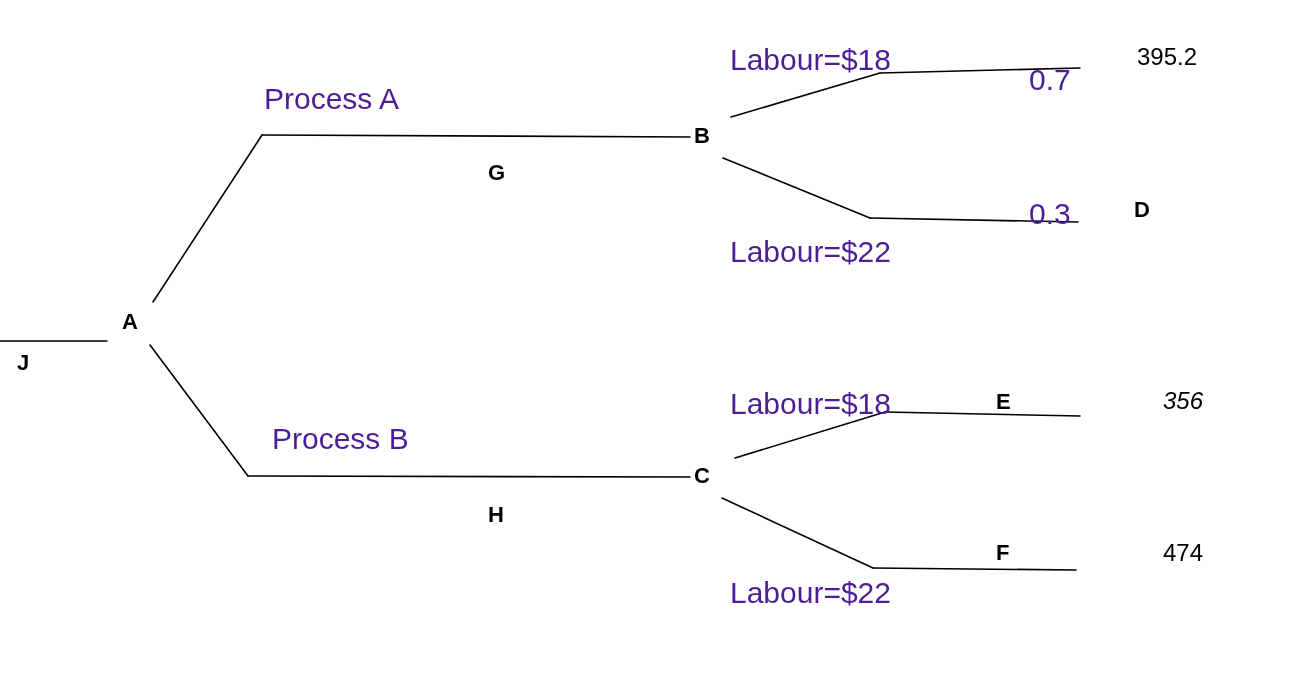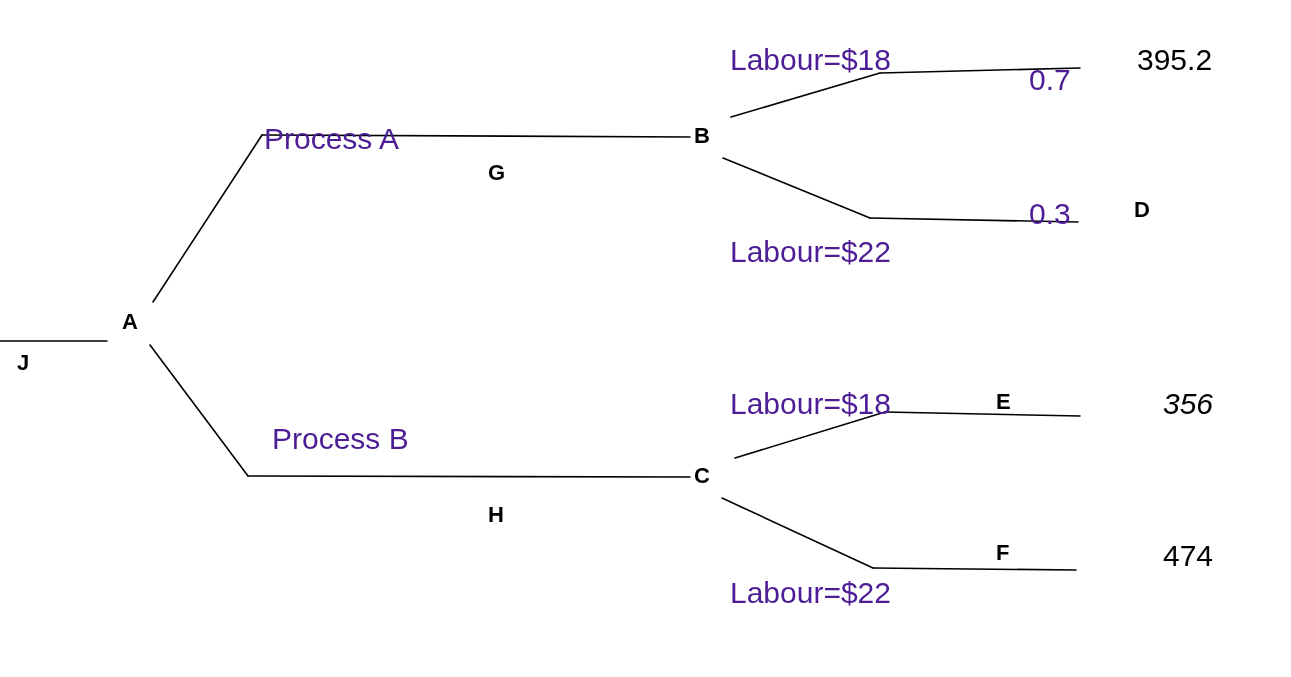--- a/index.html
+++ b/index.html
@@ -36,21 +36,21 @@
     font-weight: 400;
     color: #4c1d95;
   }
   
   .node {
     font-size: 22px;
     font-weight: bold;
     color: #000000;
   }
   .value {
-    font-size: 30px;
+    font-size: 24px;
     font-weight: 400;
     color: #000000;
   }
 </style>
 </head>
 <body>
 
 <div id="canvas">
 
   <svg id="tree-svg" viewBox="0 0 1291 677" xmlns="http://www.w3.org/2000/svg">
@@ -74,21 +74,21 @@
       <line x1="885" y1="412" x2="1080" y2="416"></line>
 
       <line x1="722" y1="498" x2="873" y2="568"></line>
       <line x1="873" y1="568" x2="1076" y2="570"></line>
     </g>
   </svg>
 
   <div class="lbl node" style="left:17px; top:352px;">J</div>
   <div class="lbl node" style="left:122px; top:311px;">A</div>
 
-  <div class="lbl plain" style="left:264px; top:84px;margin-top:40px;">Process A</div>
+  <div class="lbl plain" style="left:264px; top:84px;">Process A</div>
   <div class="lbl node" style="left:488px; top:162px;">G</div>
   <div class="lbl node" style="left:694px; top:125px;">B</div>
 
   <div class="lbl plain" style="left:264px; top:424px;margin-left:8px;">Process B</div>
   <div class="lbl node" style="left:488px; top:504px;">H</div>
   <div class="lbl node" style="left:694px; top:465px;">C</div>
 
   <div class="lbl plain" style="left:730px; top:45px;">Labour=$18</div>
   <div class="lbl plain" style="left:1029px; top:45px;margin-top:20px;">0.7</div>
   <div class="lbl value" style="left:1137px; top:45px;">395.2</div>

